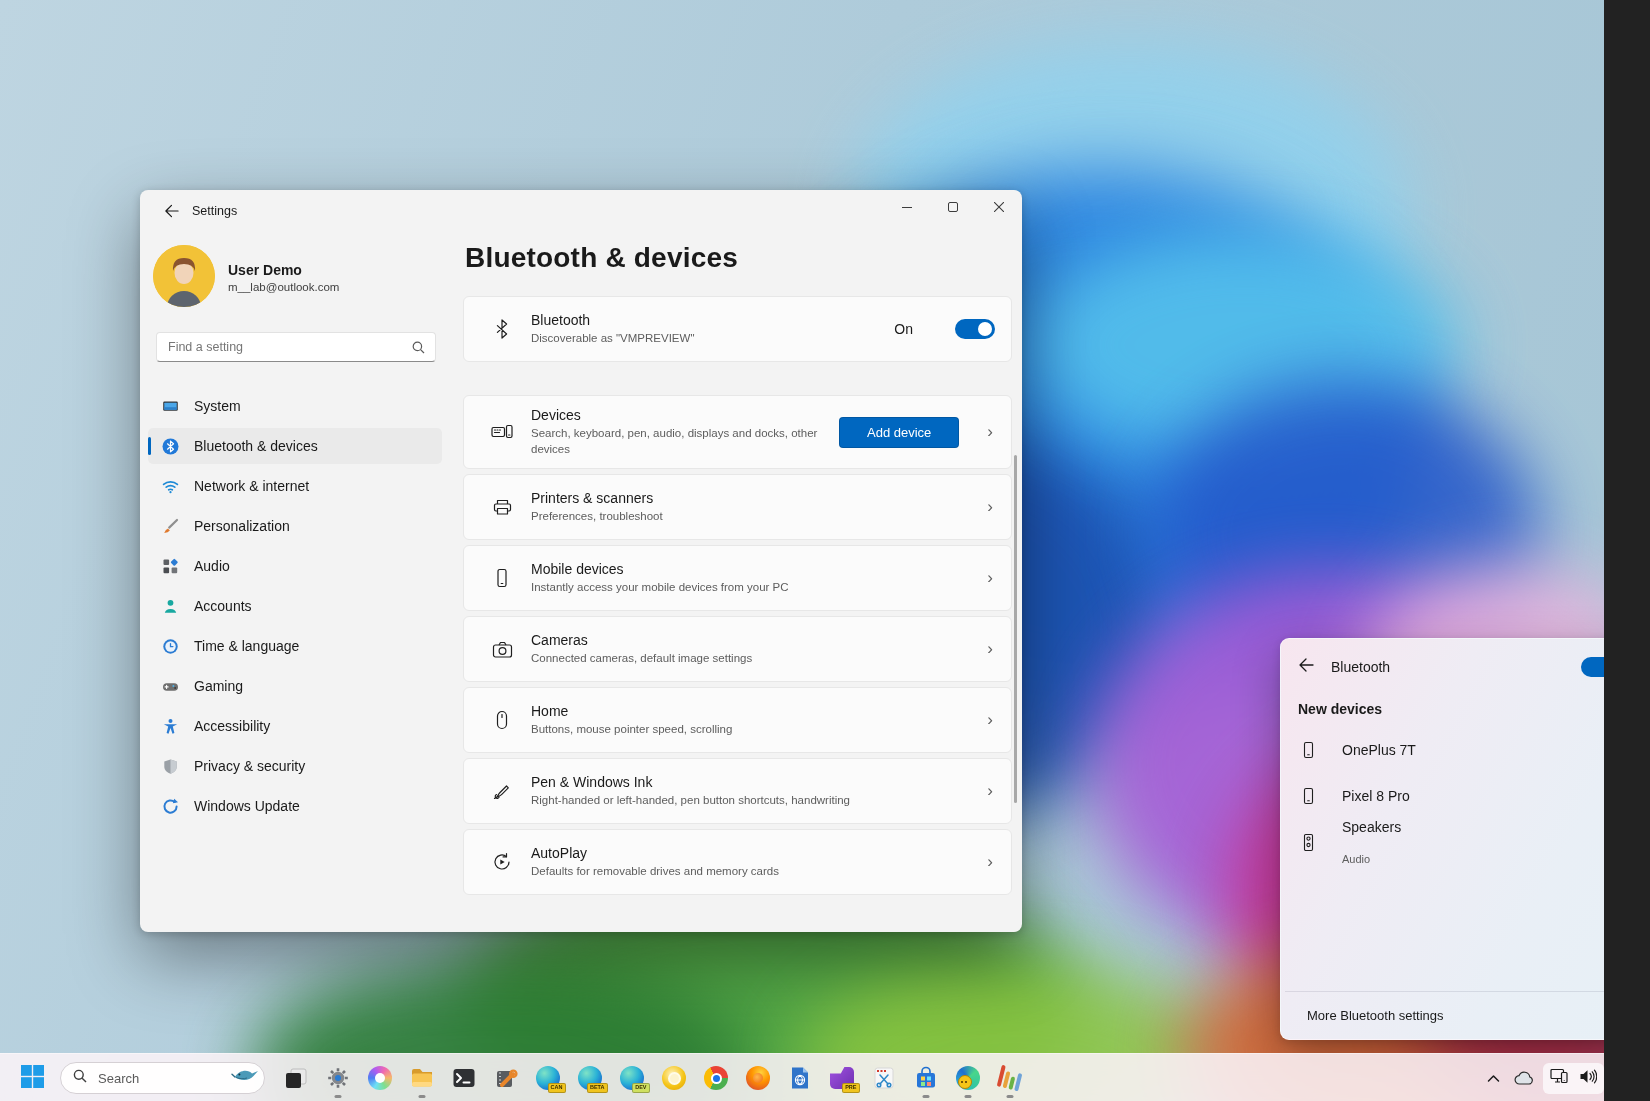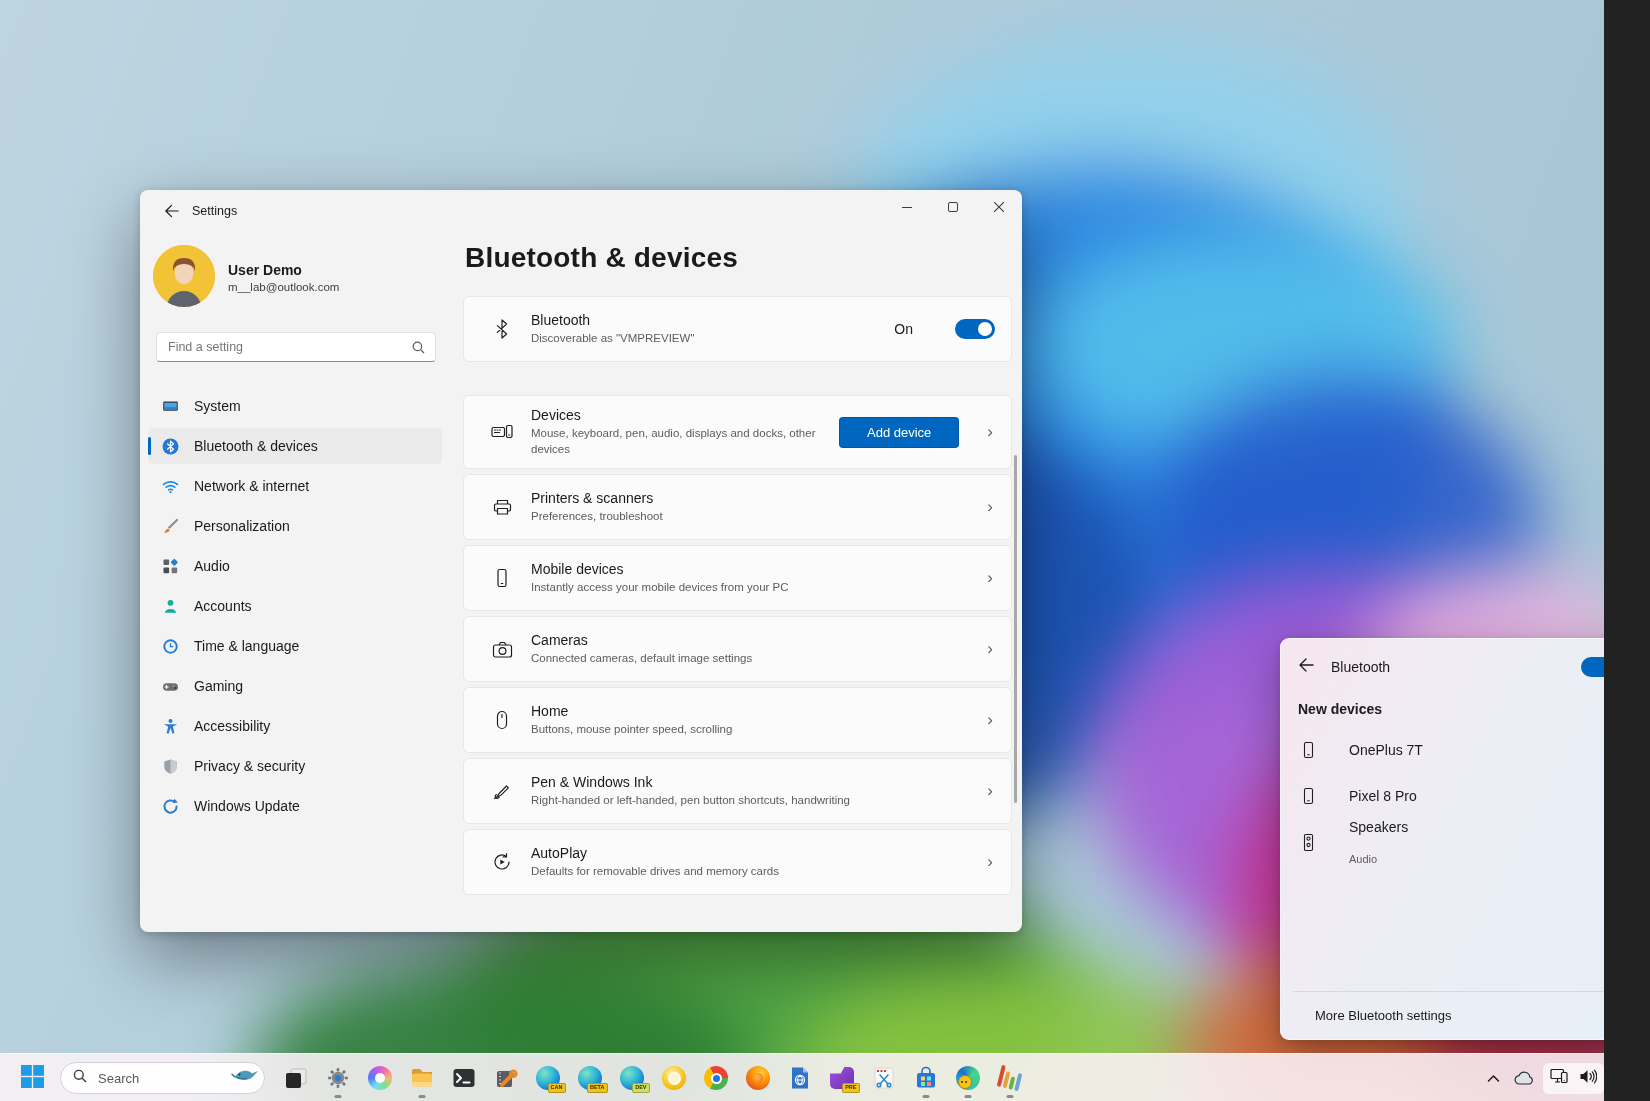--- a/index.html
+++ b/index.html
@@ -53,25 +53,25 @@
   
   .fly{position:absolute;left:1280px;top:638px;width:357px;height:400px;border-radius:9px;
     background:linear-gradient(118deg,#f7e6ef 0%,#efecf4 35%,#e9eff6 70%,#e7f0f6 100%);
     box-shadow:0 18px 48px rgba(0,0,0,.32),0 2px 8px rgba(0,0,0,.14);border:1px solid rgba(255,255,255,.5)}
   .fly-head{position:absolute;left:17px;right:15px;top:15px;height:26px;display:flex;align-items:center}
   .fly-title{font-size:14px;margin-left:17px}
   .fly-tgl{margin-left:auto;width:42px;height:20px;border-radius:10px;background:#0067C0;position:relative}
   .fly-tgl::after{content:"";position:absolute;right:3px;top:3px;width:14px;height:14px;border-radius:50%;background:#fff}
   .fly-sec{position:absolute;left:17px;top:62px;font-size:14px;font-weight:700}
   .fly-list{position:absolute;left:6px;right:6px;top:88px}
-  .fly-item{display:flex;align-items:center;min-height:46px;border-radius:5px;padding-left:13px;gap:32px}
+  .fly-item{display:flex;align-items:center;min-height:46px;border-radius:5px;padding-left:13px;gap:25px}
   .fic{width:17px;height:19px;display:flex;align-items:center;justify-content:center;color:#1f1f1f;flex:0 0 17px}
   .fname{font-size:14px}
   .fsub{font-size:11px;color:#5d5d5d;margin-top:18px}
-  .fly-foot{position:absolute;left:12px;right:0;bottom:0;height:47px;border-top:1px solid rgba(60,60,90,.12);
+  .fly-foot{position:absolute;left:4px;right:0;bottom:0;height:47px;border-top:1px solid rgba(60,60,90,.12);
     display:flex;align-items:center;padding-left:22px;font-size:13px;border-radius:0 0 9px 9px}
   
   .task{position:absolute;left:0;top:1053px;width:1650px;height:48px;background:rgba(250,243,247,.88);
     backdrop-filter:blur(16px);display:flex;align-items:center;border-top:1px solid rgba(255,255,255,.45)}
   .start{margin-left:19px;width:26px;height:26px;display:flex;align-items:center;justify-content:center}
   .tsearch{margin-left:15px;width:186px;height:30px;border-radius:16px;background:rgba(255,255,255,.95);
     border:1px solid #d5d0d4;display:flex;align-items:center;padding:0 5px 0 12px;gap:9px}
   .tsearch input{flex:1;min-width:0;border:0;outline:0;background:transparent;font-size:13px;font-family:inherit;color:#701a75}
   .tsearch input::placeholder{color:#5a5a5a}
   .tb-apps{display:flex;margin-left:10px}
@@ -287,21 +287,21 @@
         <span class="ric">
             <svg width="22" height="20" viewBox="0 0 22 20" fill="none" stroke="currentColor" stroke-width="1.2" stroke-linejoin="round">
               <rect x="1" y="5.5" width="12.5" height="9" rx="1.4"></rect>
               <path d="M3.5 8 h1 M6 8 h1 M8.5 8 h1 M3.5 10.5 h5" stroke-linecap="round"></path>
               <rect x="15.5" y="3.5" width="5.5" height="12" rx="1.4" fill="#fbfbfb"></rect>
               <path d="M17.6 13 h1.3" stroke-linecap="round"></path>
             </svg>
           </span>
         <div class="rtext">
           <div class="rtitle">Devices</div>
-          <div class="rsub w2">Mouse, keyboard, pen, audio, displays and docks, other devices</div>
+          <div class="rsub w2">Search, keyboard, pen, audio, displays and docks, other devices</div>
         </div>
         <button class="add-btn">Add device</button>
         <span class="chev">›</span>
       </div>
 
       <div class="card">
         <span class="ric">
             <svg width="21" height="20" viewBox="0 0 21 20" fill="none" stroke="currentColor" stroke-width="1.2" stroke-linejoin="round">
               <path d="M5.5 7 V3.5 h10 V7"></path>
               <rect x="2.5" y="7" width="16" height="7" rx="1.4"></rect>

